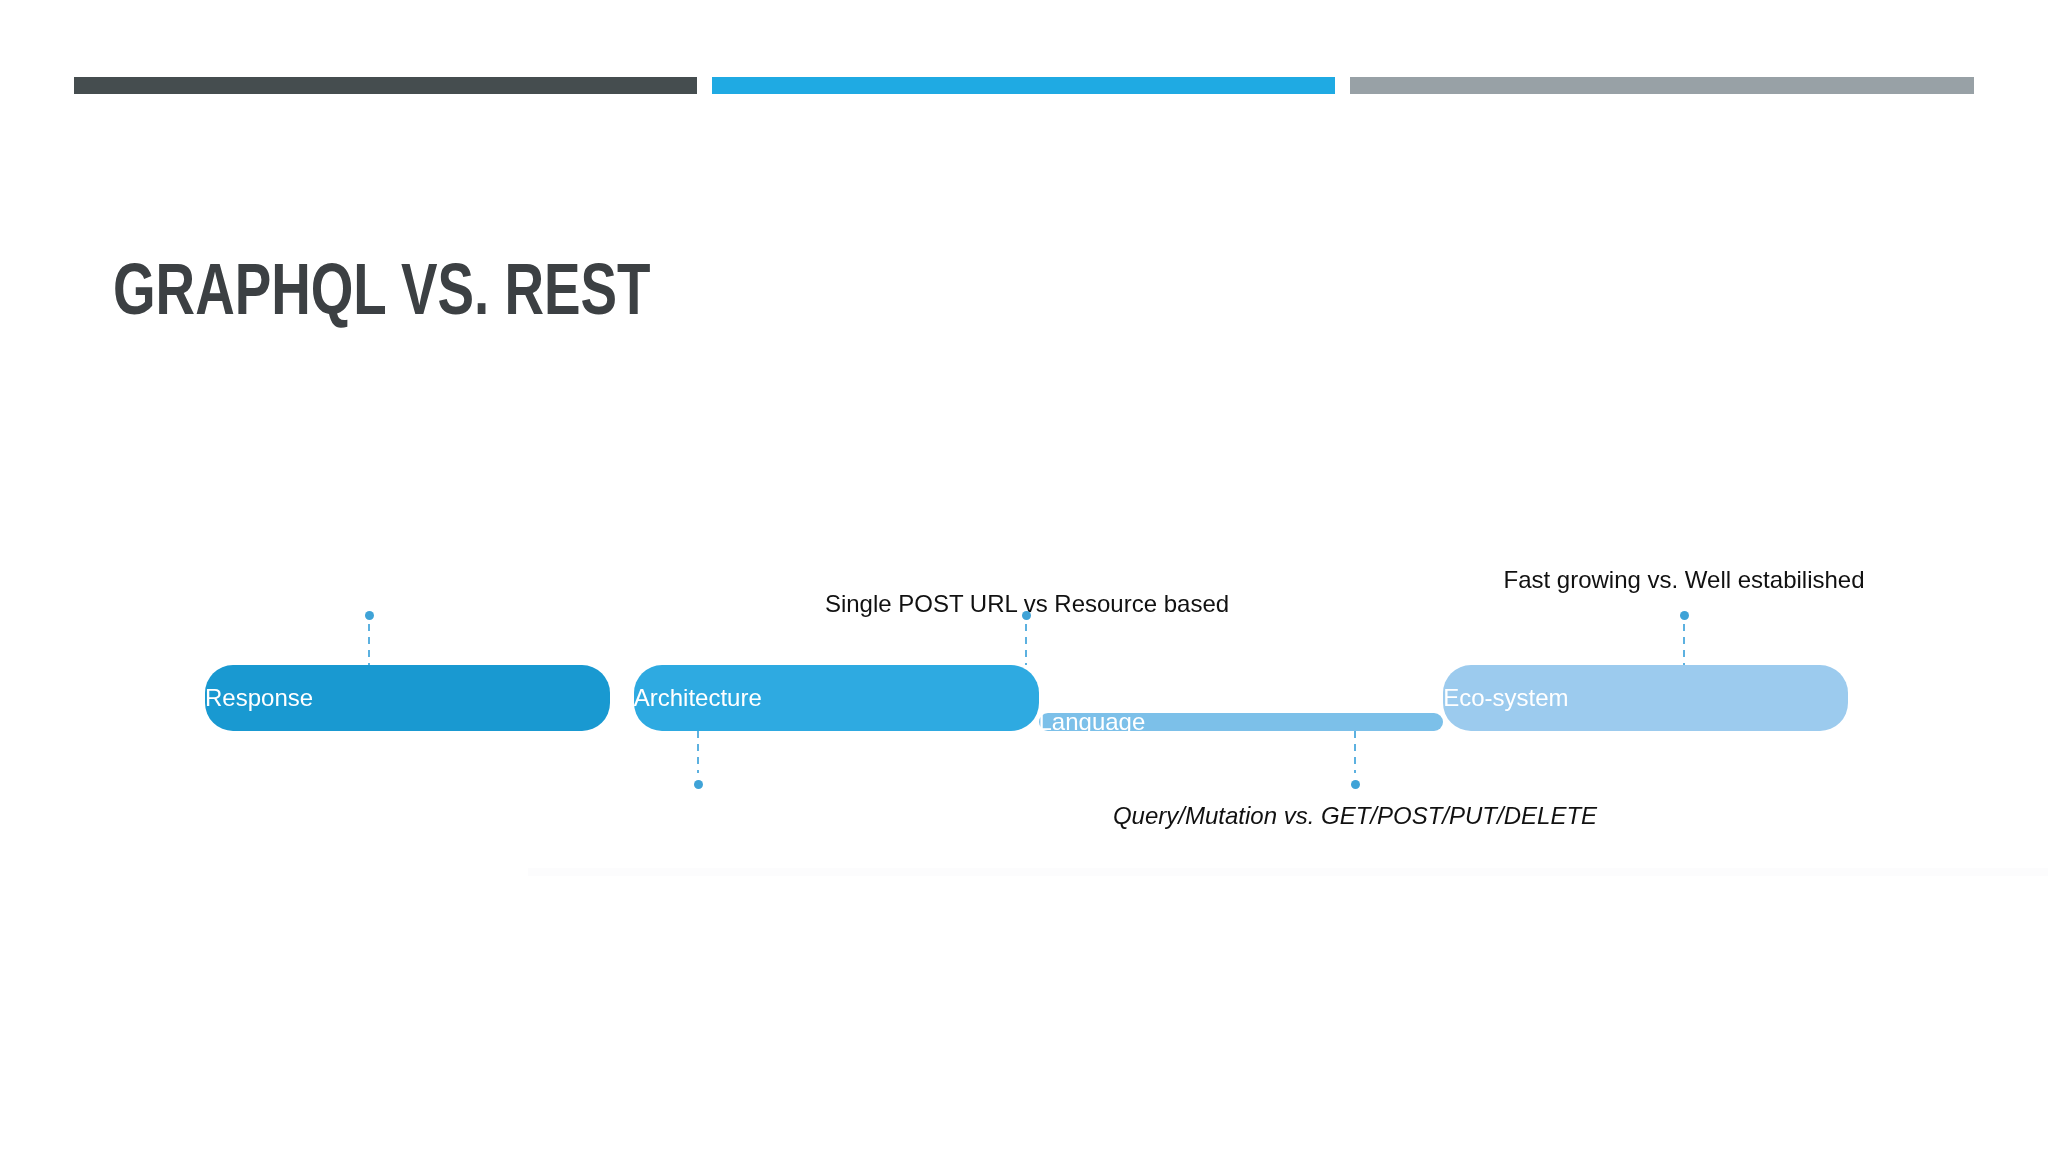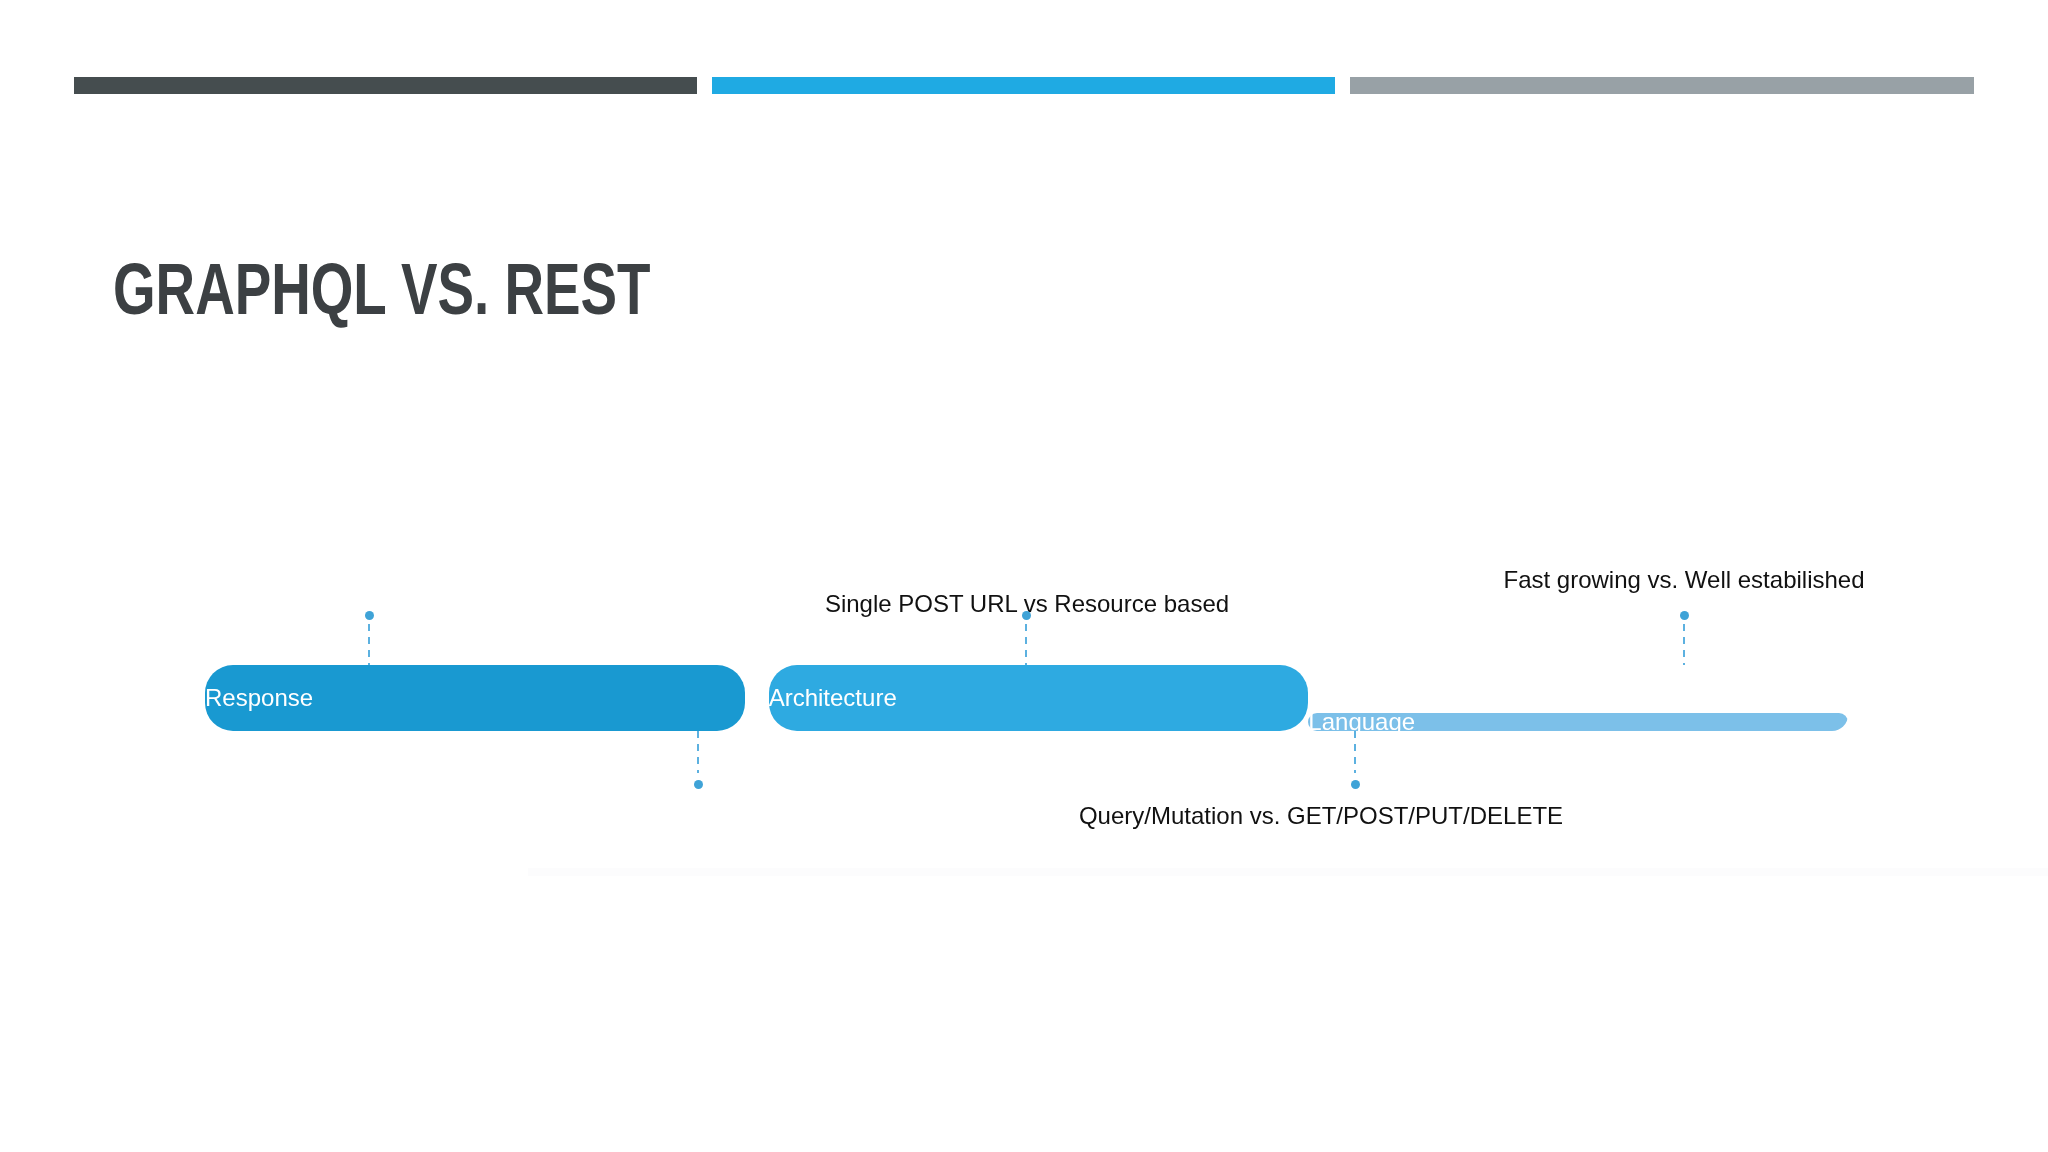--- a/index.html
+++ b/index.html
@@ -113,21 +113,21 @@
   .dash.g0 { left: 368px; }
 
   .ann.g1  { left: 348px; }
   .dot.g1  { left: 694px; }
   .dash.g1 { left: 697px; }
 
   .ann.g2  { left: 677px; margin-top: 24px; }
   .dot.g2  { left: 1022px; }
   .dash.g2 { left: 1025px; }
 
-  .ann.g3  { left: 971px; }
+  .ann.g3  { left: 1005px; font-style: italic; }
   .dot.g3  { left: 1351px; }
   .dash.g3 { left: 1354px; }
 
   .ann.g4  { left: 1334px; }
   .dot.g4  { left: 1680px; }
   .dash.g4 { left: 1683px; }
 </style>
 </head>
 <body>
 
@@ -154,20 +154,23 @@
   <div class="bar">
     <div class="segment" style="background: rgb(25, 153, 209);">
       <span class="seg-label">Response</span>
     </div>
     <div class="segment" style="background: rgb(46, 170, 225); margin-left: 24px;">
       <span class="seg-label">Architecture</span>
     </div>
     <div class="segment" style="background: rgb(124, 192, 233); margin-top: 48px;">
       <span class="seg-label">Language</span>
     </div>
+    <div class="segment" style="background: rgb(156, 203, 238);">
+      <span class="seg-label">Eco-system</span>
+    </div>
   </div>
 
   <div class="dash bot g1"></div>
   <div class="dot bot g1"></div>
   <div class="dash bot g3"></div>
   <div class="dot bot g3"></div>
 
   <div class="ann bot g3">Query/Mutation vs. GET/POST/PUT/DELETE</div>
 
 </div>

